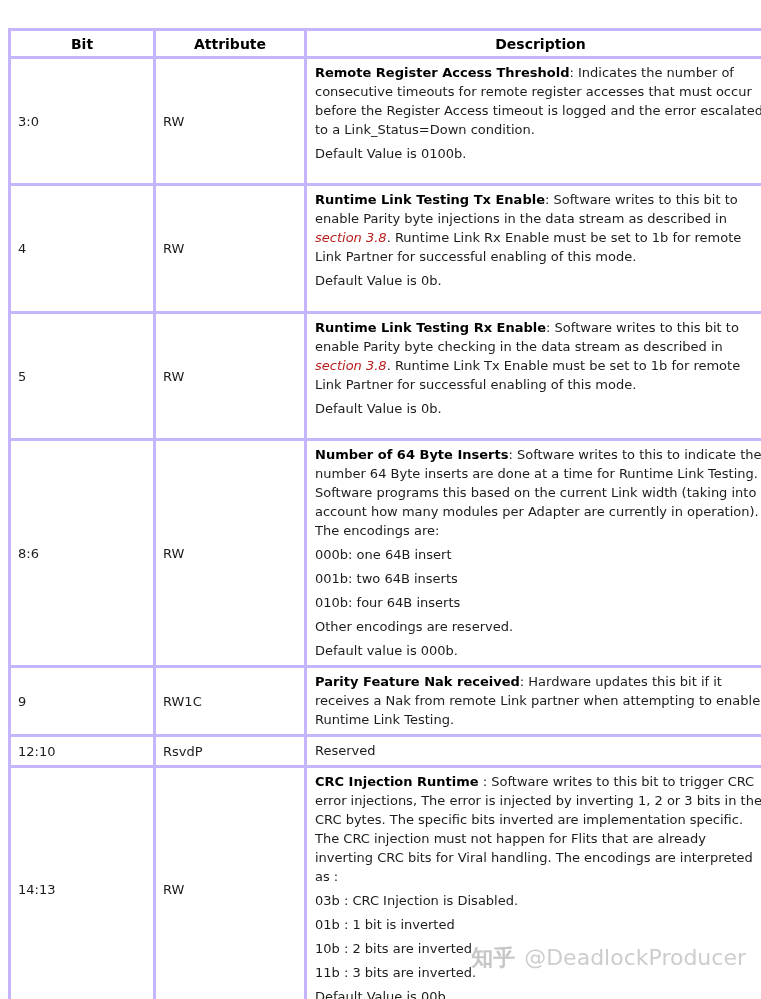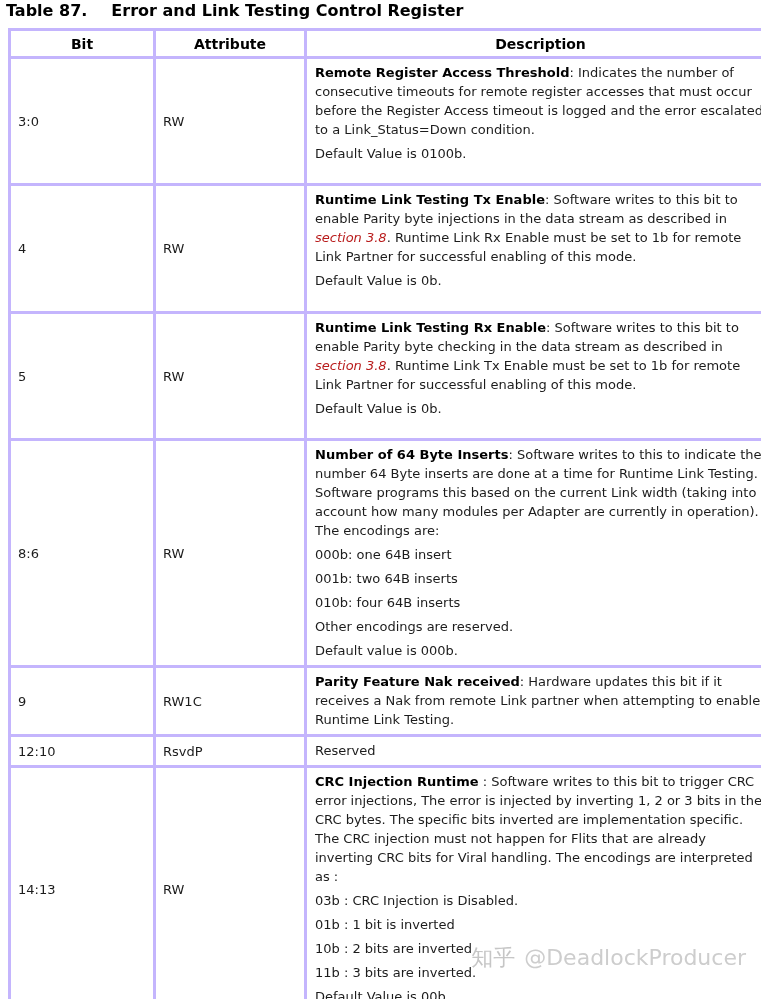--- a/index.html
+++ b/index.html
@@ -45,30 +45,27 @@
   td.desc p{margin:0;}
   td.desc p + p{margin-top:5px;}
   .b{font-weight:bold;color:#000000;}
   .link{color:#b91c1c;cursor:pointer;font-style:italic;}
   .watermark{
     position:absolute;top:944px;right:15px;
     font-size:22px;line-height:28px;
     color:#cdcdcd;
     white-space:nowrap;
   }
-  .watermark .wm-brand{font-weight:normal;color:#c6c6c6;margin-right:9px;}
+  .watermark .wm-brand{font-weight:bold;color:#c6c6c6;margin-right:9px;}
 </style>
 </head>
 <body>
 
 <div class="page">
 
-  <div class="table-title">
-    <span class="t-label">Table 87.</span><span class="t-text">Error and Link Testing Control Register</span>
-  </div>
 
   <table class="reg-table">
     <thead>
       <tr>
         <th class="col-bit">Bit</th>
         <th class="col-attr">Attribute</th>
         <th class="col-desc">Description</th>
       </tr>
     </thead>
     <tbody id="table-body">

